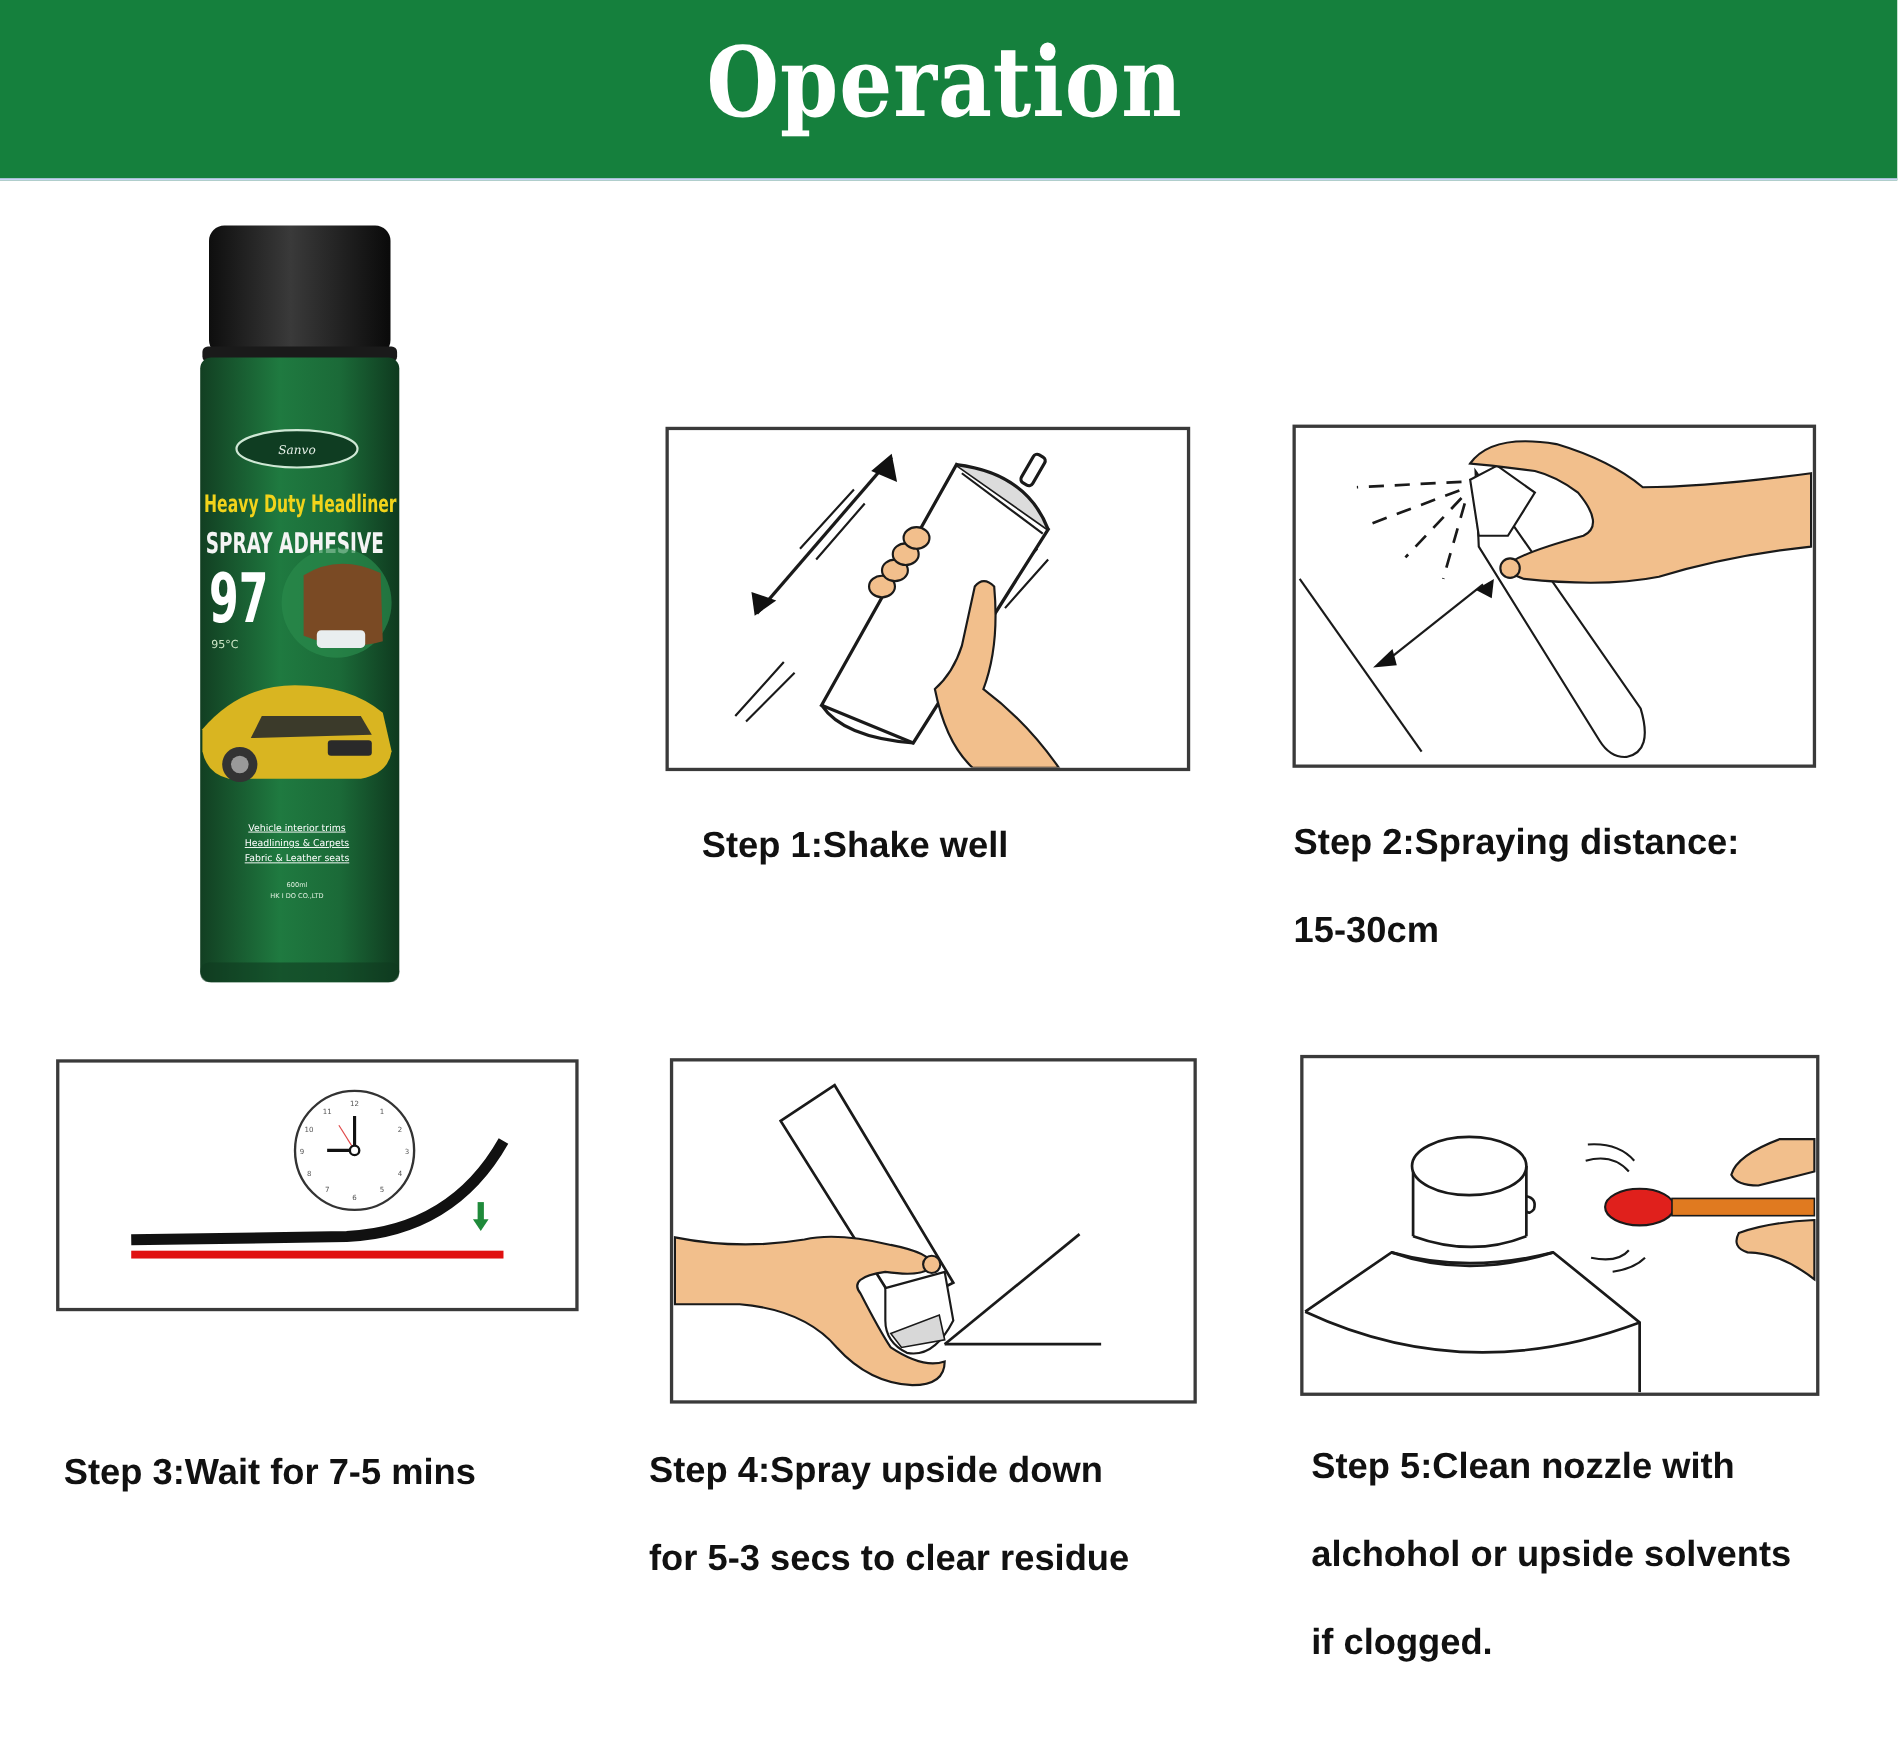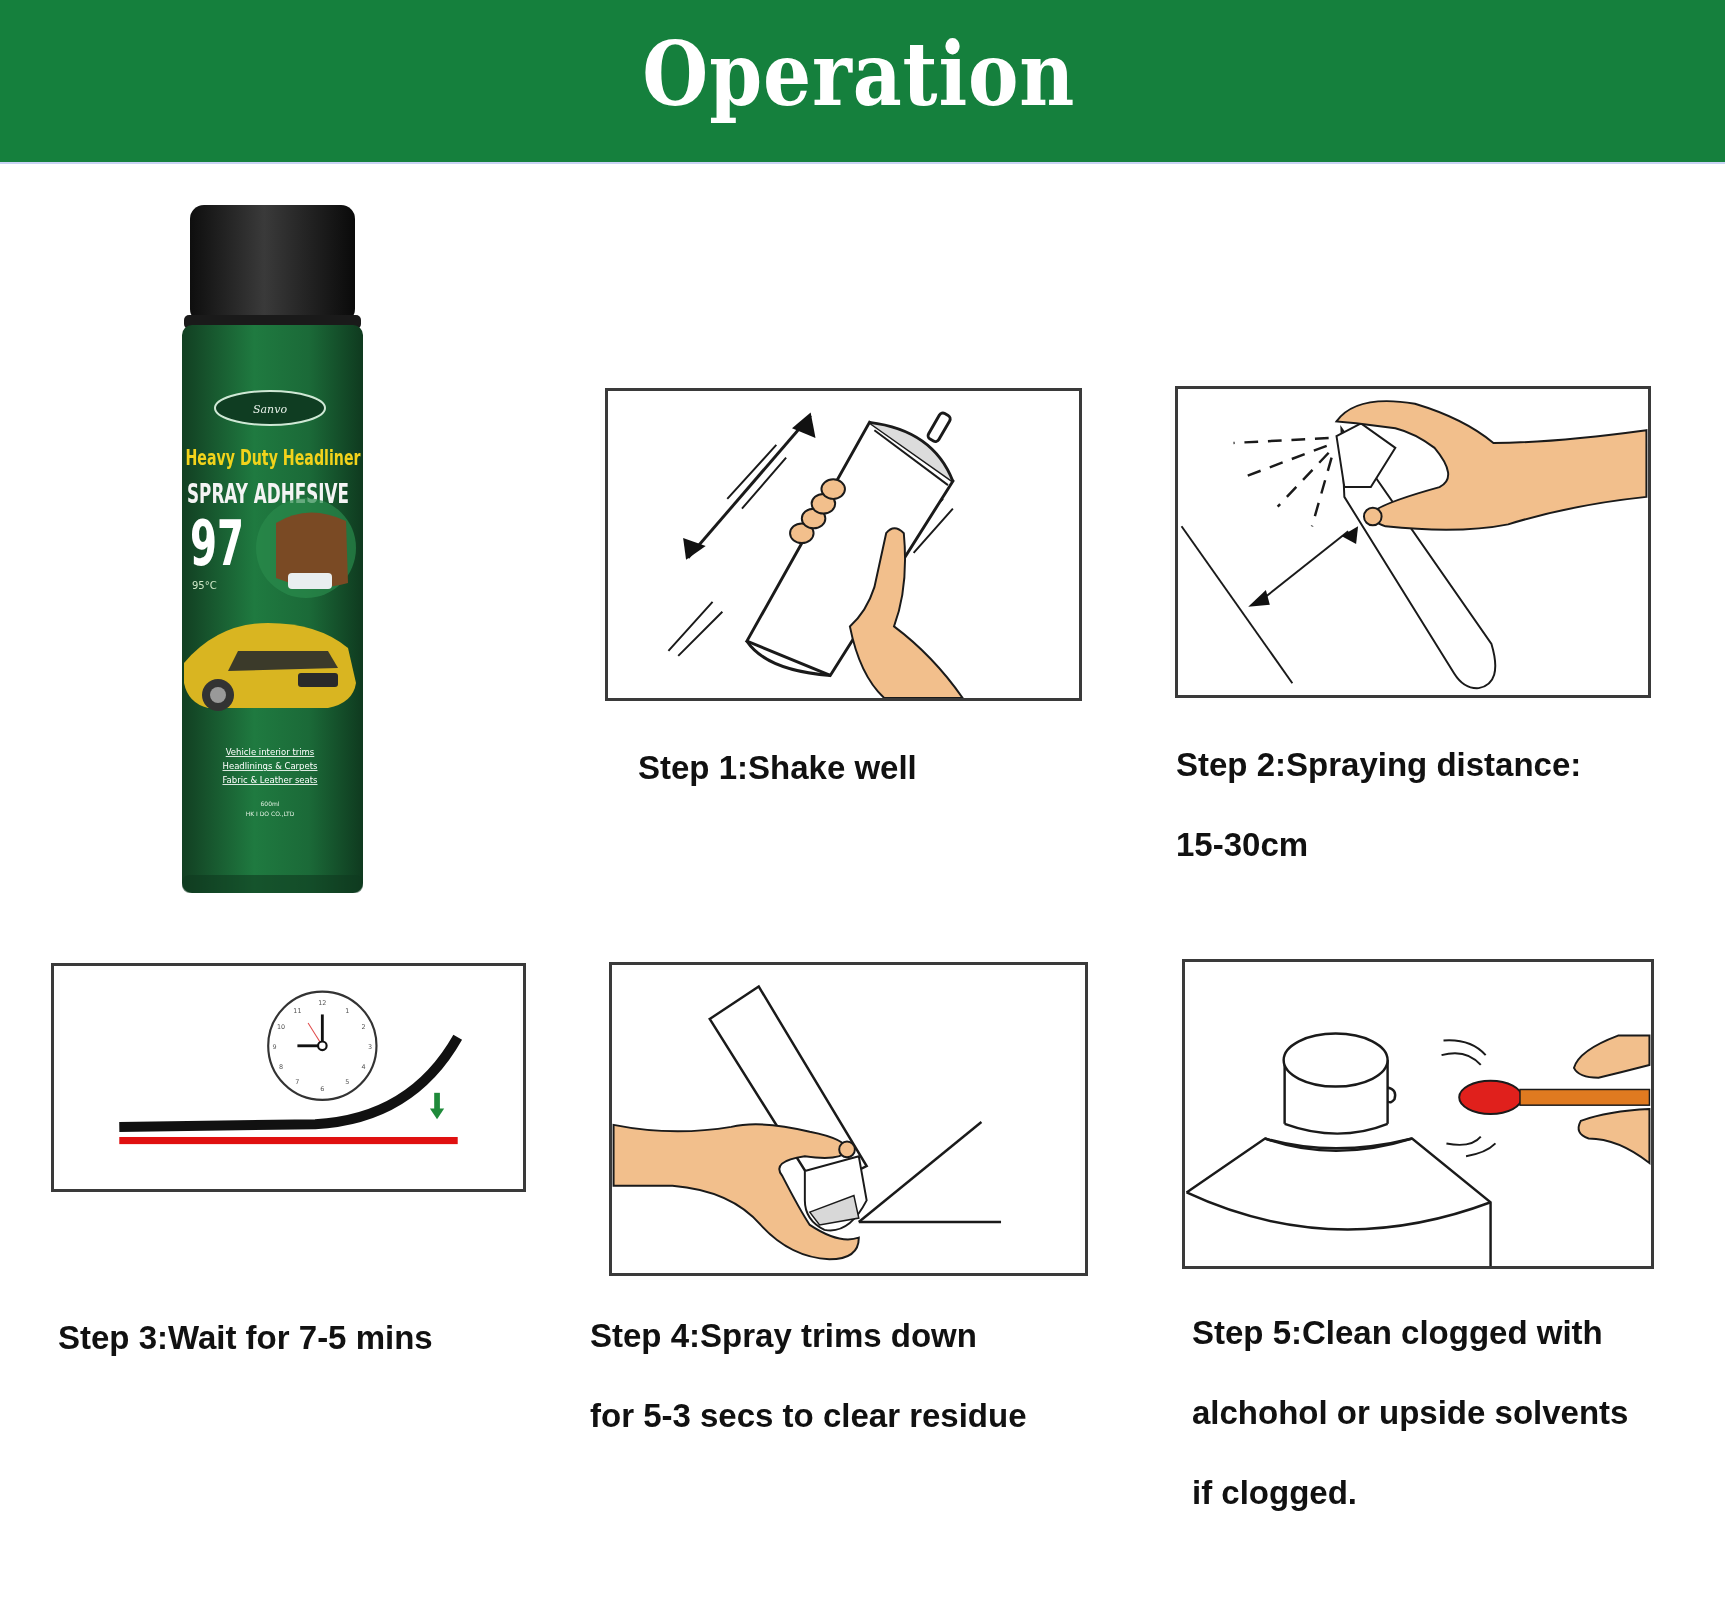--- a/index.html
+++ b/index.html
@@ -170,21 +170,21 @@
       <path d="M98 55 L148 22 L258 205 L208 230 Z" fill="#fff"></path>
       <line x1="375" y1="160" x2="250" y2="262"></line>
       <line x1="250" y1="262" x2="395" y2="262"></line>
     </g>
     <path d="M195 210 L250 195 L258 240 Q240 275 215 270 Q195 260 195 240 Z" fill="#fff" stroke="#1a1a1a" stroke-width="2"></path>
     <path d="M200 252 L245 235 L250 258 L210 265 Z" fill="#d8d8d8" stroke="#1a1a1a" stroke-width="1.5"></path>
     <path d="M0 163 Q60 175 120 165 Q150 158 200 170 Q240 178 238 190 Q230 200 195 195 Q160 200 172 215 Q190 250 200 265 Q230 285 250 278 Q250 300 220 300 Q180 298 150 265 Q120 230 60 225 L0 225 Z" fill="#f2bf8c" stroke="#1a1a1a" stroke-width="2"></path>
     <circle cx="238" cy="188" r="8" fill="#f2bf8c" stroke="#1a1a1a" stroke-width="2"></circle>
   </svg>
 </div>
-<div class="caption" style="left:590px; top:1296px;">Step 4:Spray trims down</div>
+<div class="caption" style="left:590px; top:1296px;">Step 4:Spray upside down</div>
 <div class="caption" style="left:590px; top:1376px;">for 5-3 secs to clear residue</div>
 
 <div class="frame" style="left:1182px; top:959px; width:472px; height:310px;">
   <svg viewBox="0 0 472 310">
     <g fill="none" stroke="#1a1a1a" stroke-width="2.5">
       <path d="M0 235 L80 180 Q150 200 230 180 L310 245 L310 310"></path>
       <path d="M0 235 Q150 305 310 245"></path>
       <path d="M80 180 Q150 205 230 180"></path>
       <path d="M100 165 Q155 185 205 165"></path>
       <line x1="100" y1="100" x2="100" y2="165"></line>
@@ -193,15 +193,15 @@
       <path d="M205 128 Q215 130 212 140 Q208 145 205 142"></path>
       <path d="M262 80 Q290 78 305 95 M260 95 Q285 88 300 105" stroke-width="2"></path>
       <path d="M265 185 Q290 190 300 178 M285 198 Q305 195 315 185" stroke-width="2"></path>
     </g>
     <ellipse cx="310" cy="138" rx="32" ry="17" fill="#e0201c" stroke="#1a1a1a" stroke-width="2"></ellipse>
     <rect x="340" y="130" width="132" height="16" fill="#e07a20" stroke="#1a1a1a" stroke-width="1.5"></rect>
     <path d="M472 75 L440 75 Q400 90 395 108 Q400 118 420 118 Q445 112 472 105 Z" fill="#f2bf8c" stroke="#1a1a1a" stroke-width="2"></path>
     <path d="M472 150 Q430 152 402 162 Q395 175 410 180 Q440 180 472 205 Z" fill="#f2bf8c" stroke="#1a1a1a" stroke-width="2"></path>
   </svg>
 </div>
-<div class="caption" style="left:1192px; top:1293px;">Step 5:Clean clogged with</div>
+<div class="caption" style="left:1192px; top:1293px;">Step 5:Clean nozzle with</div>
 <div class="caption" style="left:1192px; top:1373px;">alchohol or upside solvents</div>
 <div class="caption" style="left:1192px; top:1453px;">if clogged.</div>
 
 </body></html>

